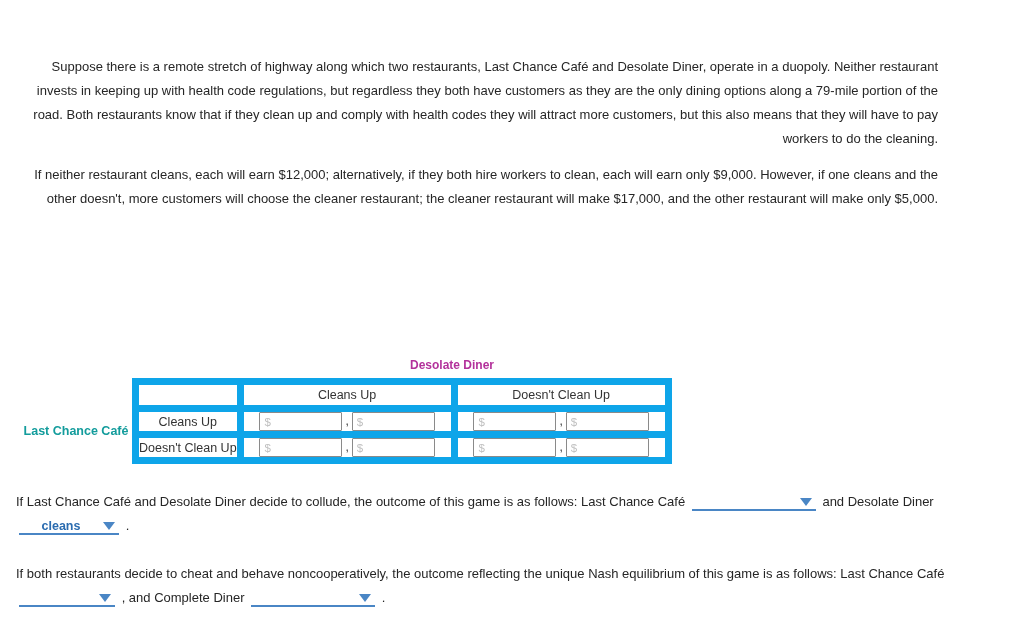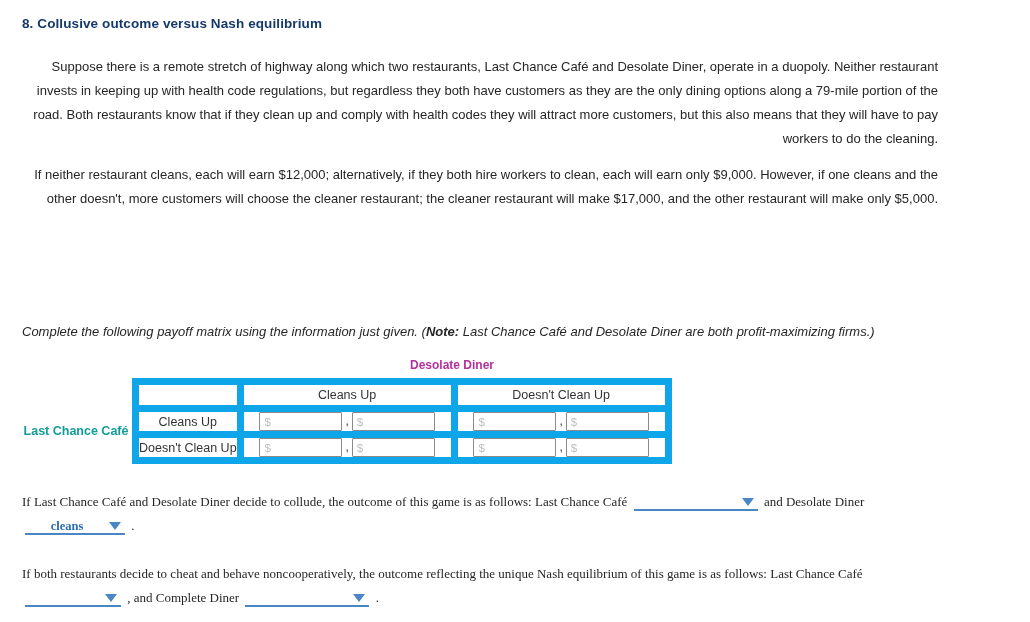--- a/index.html
+++ b/index.html
@@ -152,26 +152,25 @@
   }
   .pair .comma {
     font-size: 12px;
     color: #333333;
     line-height: 19px;
   }
 
   
   .qpara {
     position: absolute;
-    left: 22px;
+    left: 16px;
     width: 930px;
     font-size: 13px;
     line-height: 24px;
     color: #262626;
-    font-family: Liberation Serif, serif;
   }
   .qpara-1 { top: 490px; }
   .qpara-2 { top: 562px; }
 
   .dropdown {
     display: inline-block;
     position: relative;
     vertical-align: baseline;
     border-bottom: 2px solid #4a86c5;
     height: 18px;
@@ -201,29 +200,25 @@
   }
   .dd-wide { width: 124px; }
   .dd-med  { width: 100px; }
   .dd-sm   { width: 96px; }
 </style>
 </head>
 <body>
 
 <div class="page">
 
-  <div class="q-title">8. Collusive outcome versus Nash equilibrium</div>
 
   <div class="para para-1">Suppose there is a remote stretch of highway along which two restaurants, Last Chance Café and Desolate Diner, operate in a duopoly. Neither restaurant invests in keeping up with health code regulations, but regardless they both have customers as they are the only dining options along a 79-mile portion of the road. Both restaurants know that if they clean up and comply with health codes they will attract more customers, but this also means that they will have to pay workers to do the cleaning.</div>
 
   <div class="para para-2">If neither restaurant cleans, each will earn $12,000; alternatively, if they both hire workers to clean, each will earn only $9,000. However, if one cleans and the other doesn't, more customers will choose the cleaner restaurant; the cleaner restaurant will make $17,000, and the other restaurant will make only $5,000.</div>
 
-  <div class="prompt">
-    <span>Complete the following payoff matrix using the information just given. (</span><b>Note:</b><span> Last Chance Café and Desolate Diner are both profit-maximizing firms.)</span>
-  </div>
 
   <div class="matrix-wrap">
 
     <div class="col-player-label">Desolate Diner</div>
     <div class="row-player-label">Last Chance Café</div>
 
     <table class="payoff">
       <tbody>
           <tr>
         <td class="corner"></td>

